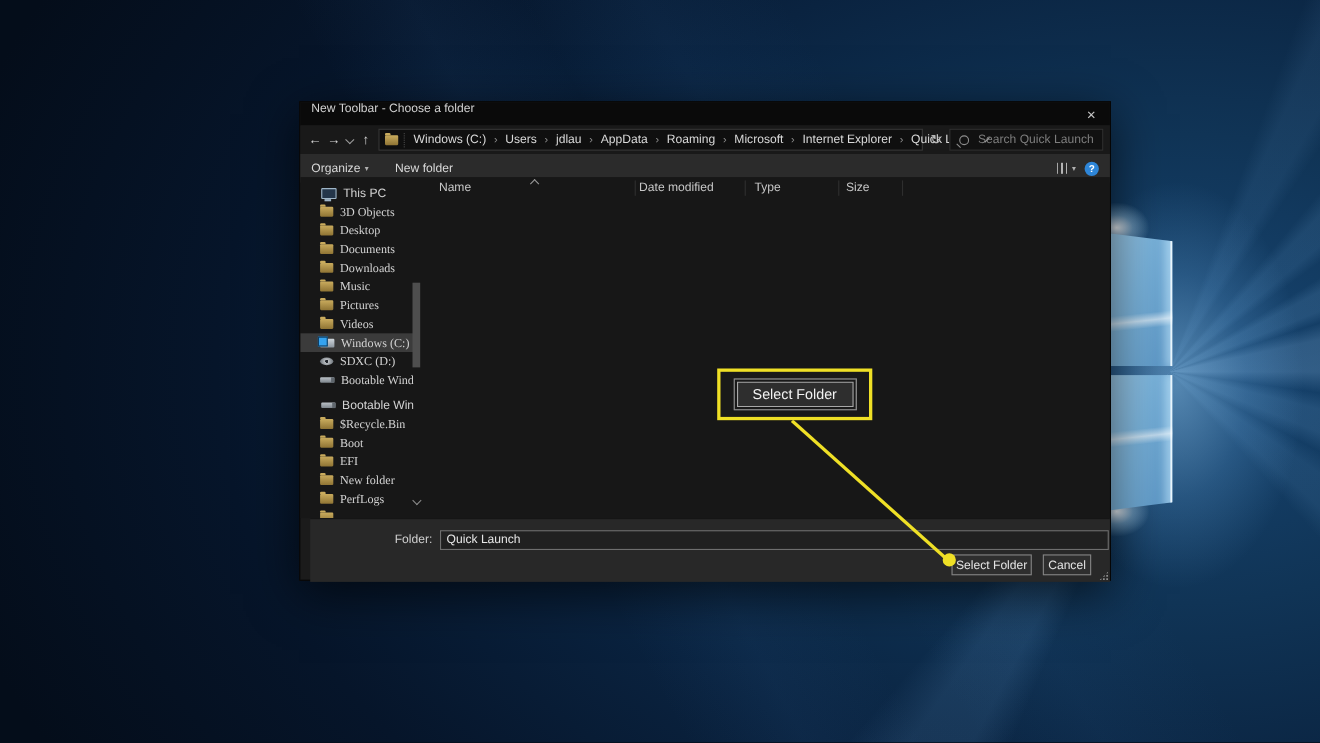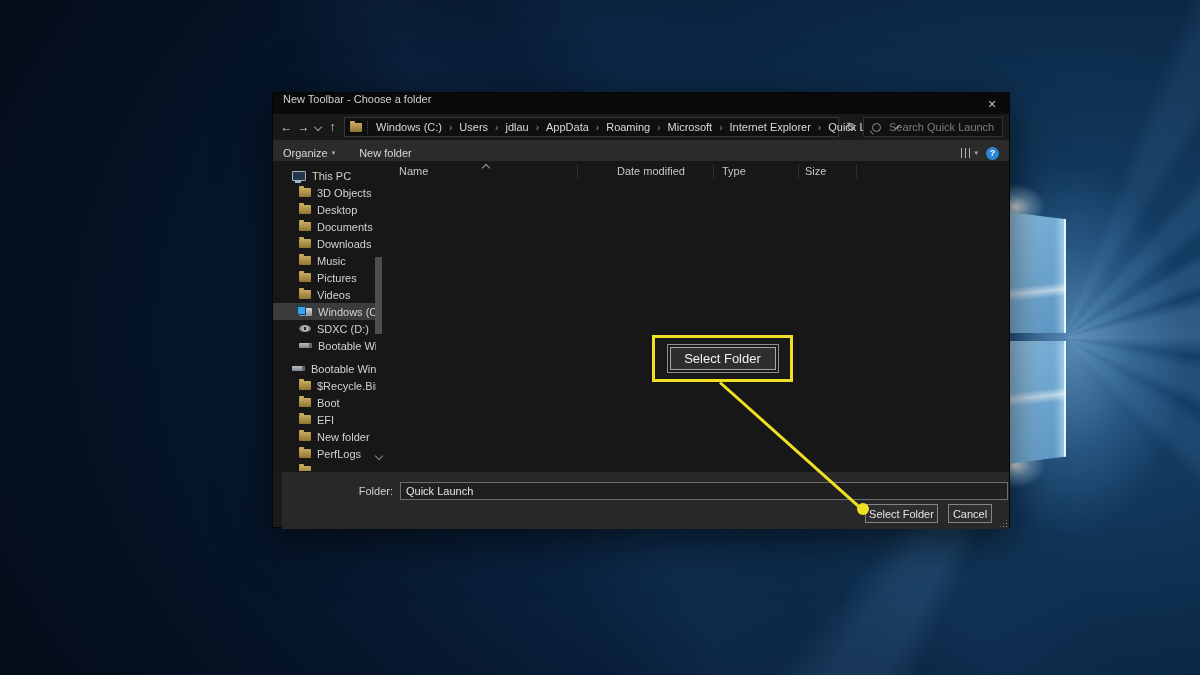--- a/index.html
+++ b/index.html
@@ -96,21 +96,21 @@
   .icon-help{width:13px;height:13px;border-radius:50%;color:#fff;font-size:9px;
     font-weight:bold;display:flex;align-items:center;justify-content:center;}
 
   
   .content{position:absolute;left:0;top:68px;right:0;height:310px;background:#171717;overflow:hidden;}
   .sidebar{position:absolute;left:0;top:0;bottom:0;width:118px;padding-top:6px;box-sizing:border-box;}
   .side-item{height:17px;display:flex;align-items:center;width:103px;overflow:hidden;
     white-space:nowrap;color:#d2d2d2;font-size:11px;box-sizing:border-box;}
   .side-item .lbl{margin-left:6px;}
   .ind0{padding-left:19px;}
-  .ind1{padding-left:26px;}
+  .ind1{padding-left:18px;font-family:Liberation Serif, serif;}
   .side-item.sel{background:#3b3b3b;}
   .side-item.gap{margin-top:6px;}
   .side-scroll-thumb{position:absolute;left:102px;top:96px;width:7px;height:77px;background:#4e4e4e;}
   .side-scroll-down{position:absolute;left:103px;top:288px;}
   .side-scroll-down .chev{border-color:#8a8a8a;}
 
   
   .icon-folder{width:12px;height:9px;border-radius:1px;position:relative;flex:0 0 auto;
     background:linear-gradient(#c9ab5d,#8f7434);}
   .icon-folder::before{content:"";position:absolute;top:-2px;left:0;width:5px;height:2px;
@@ -129,21 +129,21 @@
   .icon-usb::before{content:"";position:absolute;right:0;top:0;bottom:0;width:3px;background:#5f666d;}
 
   
   .filearea{position:absolute;left:118px;top:0;right:0;bottom:0;}
   .sort-caret{position:absolute;left:92px;top:0px;}
   .sort-caret .chev{transform:rotate(-135deg);border-color:#9a9a9a;}
   .fl-header{display:flex;height:20px;align-items:center;color:#c6c6c6;}
   .fl-cell{box-sizing:border-box;border-right:1px solid #2e2e2e;height:14px;
     display:flex;align-items:center;overflow:hidden;white-space:nowrap;}
   .c-name{width:187px;padding-left:8px;}
-  .c-date{width:100px;padding-left:3px;margin-left:36px;}
+  .c-date{width:100px;padding-left:3px;}
   .c-type{width:85px;padding-left:8px;}
   .c-size{width:58px;padding-left:6px;}
   .fl-row{display:flex;height:17px;align-items:center;margin-top:4px;color:#d6d6d6;}
   .fl-row .fl-cell{border-right:none;height:17px;}
   .fl-row .c-name{padding-left:7px;}
   .fl-row .lbl{margin-left:6px;}
   .fl-row .c-date,.fl-row .c-type{color:#c9c9c9;}
 
   
   .footer{position:absolute;left:9px;top:378px;right:0;height:58px;background:#282828;

